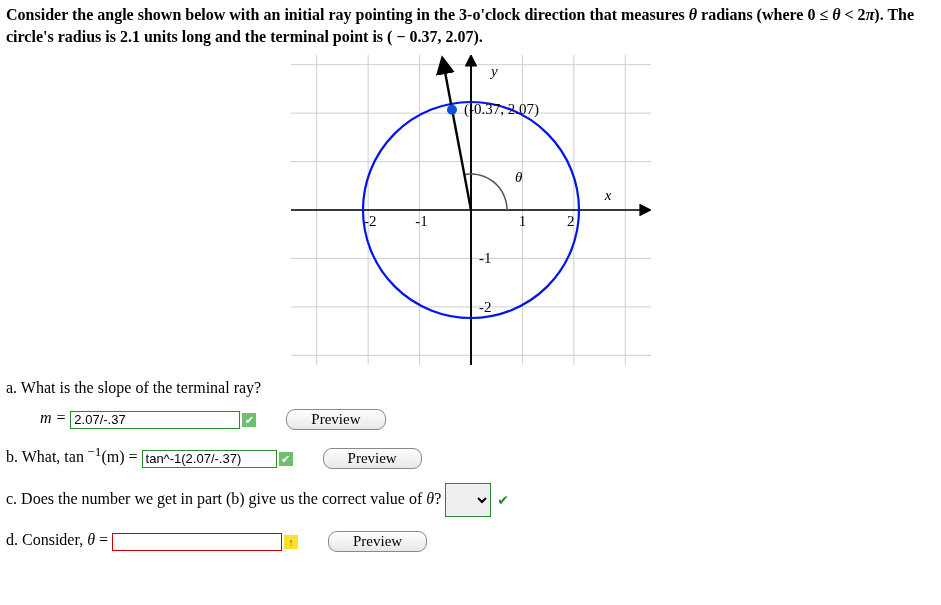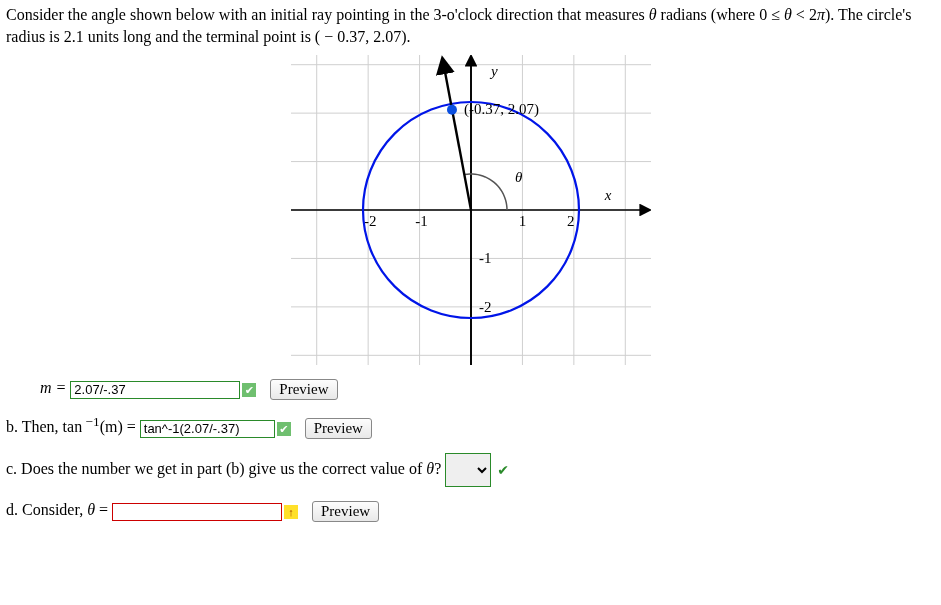--- a/index.html
+++ b/index.html
@@ -7,20 +7,21 @@
       margin: 0;
       padding: 4px 6px;
       font-family: "Times New Roman", Times, serif;
       font-size: 16px;
       color: #000;
       background: #fff;
     }
     .problem-text {
       margin: 0 0 2px 0;
       line-height: 1.35;
+      font-weight: bold;
     }
     .chart-wrap {
       display: flex;
       justify-content: center;
       margin: 8px 0 14px 0;
     }
     svg.chart { display: block; }
     .question-block {
       margin: 14px 0;
     }
@@ -56,24 +57,24 @@
       background: #6fbf6f;
       color: #fff;
     }
     .status-badge.wrong {
       background: #ffe02a;
       color: #a04000;
     }
     .preview-btn {
       font-family: "Times New Roman", serif;
       font-size: 15px;
-      padding: 1px 8px;
-      margin-left: 10px;
+      padding: 1px 24px;
+      margin-left: 26px;
       border: 1px solid #888;
-      border-radius: 3px;
+      border-radius: 9px;
       background: linear-gradient(#fdfdfd, #e8e8e8);
       cursor: pointer;
       vertical-align: middle;
     }
     select.dropdown {
       font-family: Arial, sans-serif;
       font-size: 13px;
       border: 1px solid #2a8a2a;
       padding: 16px 1px;
       height: 20px;
@@ -128,30 +129,31 @@
       <circle cx="180" cy="155" r="108" fill="none" stroke="#0015e8" stroke-width="2.2"></circle>
       <path d="M216,155 L215.90465868815687,152.38170198660276 L215.61913975072446,149.77727241583847 L215.14495550714994,147.2005062728116 L214.4846175878688,144.66505201665484 L213.64162363085234,142.184339288196 L212.62043875553047,139.77150777664826 L211.42647191221695,137.43933762209866 L210.06604723230834,135.2001817224348 L208.5463705310072,133.06590030326197 L206.87549113999575,131.04779809737715 L205.06225927222235,129.15656446654384 L203.11627914462863,127.40221678272678 L201.04785810711377,125.79404736868176 L198.8679520471867,124.34057427894216 L196.58810735948342,123.04949618190267 L194.22039978752196,121.92765158197795 L191.77737046163404,120.98098259782583 L189.27195947186422,120.2145034884924 L186.7174373276831,119.63227409418793 L184.127334667555,119.23737833237055 L181.51537059067022,119.03190786303878 L178.89537999044973,119.0169510097532 L176.28124027471804,119.19258699507013 L173.68679786068847,119.55788552092028 " fill="none" stroke="#555" stroke-width="1.5"></path>
       <text x="224" y="127" font-style="italic" font-family="Times New Roman, serif" font-size="15" fill="#000">θ</text>
       <line x1="180" y1="155" x2="151.71428571428572" y2="4.843749999999943" stroke="#000" stroke-width="2.4" marker-end="url(#arr)"></line>
       <circle cx="160.97142857142856" cy="54.73437500000003" r="5" fill="#0a4fe0"></circle>
       <text x="172.97142857142856" y="58.73437500000003" font-family="Times New Roman, serif" font-size="15" fill="#000">(-0.37, 2.07)</text>
     </svg>
 </div>
 
 <div class="question-block">
+  <div>a. What is the slope of the terminal ray?</div>
   <div class="indent" style="margin-top:12px;">
     <span class="math-italic">m = </span>
     <input class="answer correct" style="width: 170px;" value="2.07/-.37">
     <span class="status-badge correct">✔</span>
     <button class="preview-btn">Preview</button>
   </div>
 </div>
 
 <div class="question-block">
-  <span>b. Then, tan</span><sup> −1</sup><span>(m) = </span>
+  <span>b. What, tan</span><sup> −1</sup><span>(m) = </span>
   <input class="answer correct" style="width: 135px;" value="tan^-1(2.07/-.37)">
   <span class="status-badge correct">✔</span>
   <button class="preview-btn">Preview</button>
 </div>
 
 <div class="question-block">
   <span>c. Does the number we get in part (b) give us the correct value of </span><span class="math-italic">θ</span><span>?</span>
   <select class="dropdown" id="dropdown-c"><option>?</option><option>Yes</option><option selected="">No</option></select>
   <span class="check">✔</span>
 </div>

